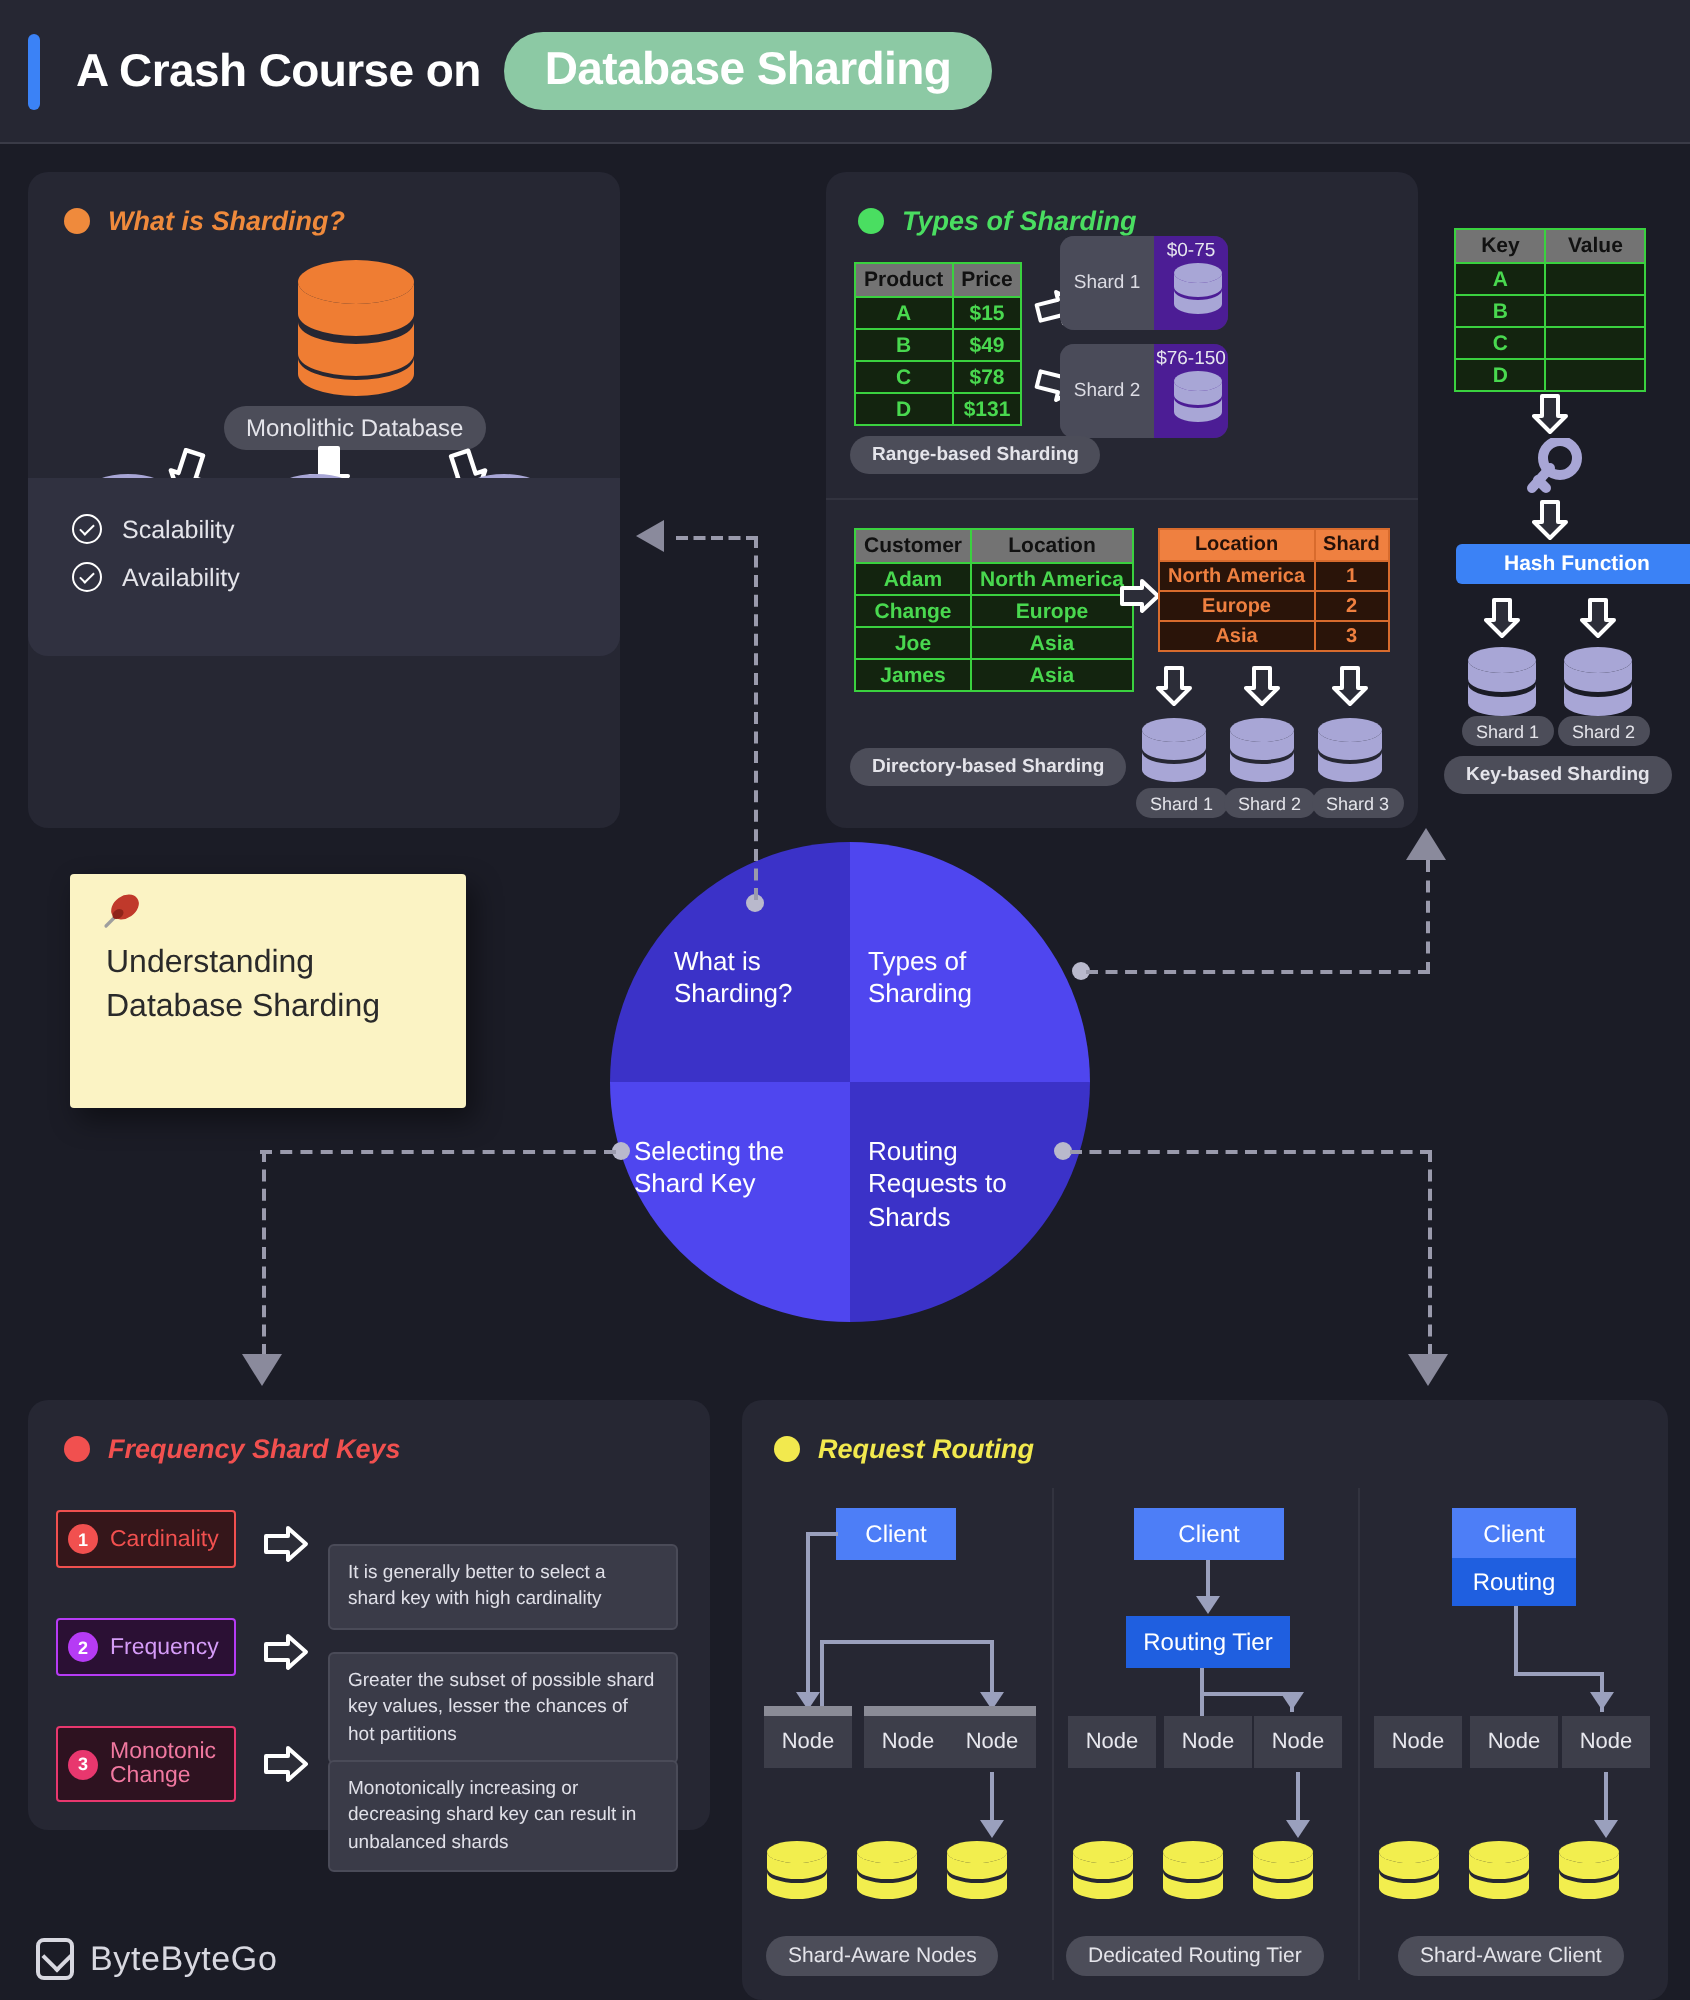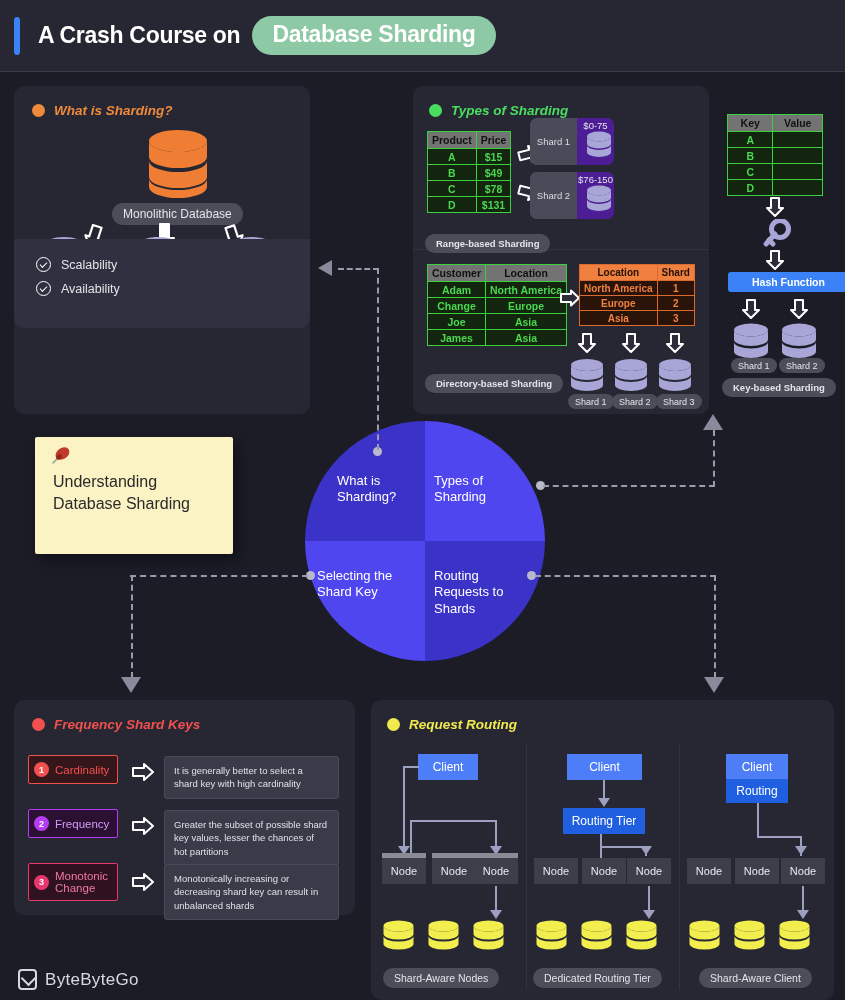--- a/index.html
+++ b/index.html
@@ -120,21 +120,21 @@
   .tri { position:absolute; width:0; height:0; }
 
   
   #p-keys { left:14px; top:700px; width:341px; height:215px; }
   #p-keys .panel-title { position:absolute; left:18px; top:17px; color:#f1504f; }
   .kbox { position:absolute; width:90px; border:1.4px solid; border-radius:2px;
     display:flex; align-items:center; gap:6px; padding:6px 5px; font-size:11.5px; }
   .kbadge { width:15px; height:15px; border-radius:50%; flex:none; color:#fff;
     font-size:9px; font-weight:bold; display:flex; align-items:center; justify-content:center; }
   .kdesc { position:absolute; width:175px; background:#3a3b48; border:1px solid #4a4b58;
-    border-radius:3px; color:#e0e0e8; font-size:9.5px; line-height:1.4; padding:7px 9px; }
+    border-radius:3px; color:#e0e0e8; font-size:9.5px; line-height:1.4; padding:7px 9px;margin-top:16px; }
   .fatarrow { position:absolute; width:24px; height:20px; }
 
   
   #p-route { left:371px; top:700px; width:463px; height:300px; }
   #p-route .panel-title { position:absolute; left:16px; top:17px; color:#f2e94e; }
   .rt-div { position:absolute; top:44px; width:1px; height:246px; background:#32333f; }
   .cbox { position:absolute; color:#fff; font-size:12px; text-align:center;
     display:flex; align-items:center; justify-content:center; }
   .nodebox { position:absolute; width:44px; height:26px; background:#3d3e4a; color:#e8e8ee;
     font-size:11px; display:flex; align-items:center; justify-content:center; }
@@ -274,21 +274,21 @@
       <div class="rgt">
         <span class="rng">$76-150</span>
         <svg style="position:absolute;left:8px;top:13px" width="28" height="28" viewBox="0 0 28 28">
           <ellipse cx="14" cy="5.5" rx="12" ry="5" fill="#a8a6d6"></ellipse>
           <path d="M2 5.5 v7 a12 5 0 0 0 24 0 v-7 a12 5 0 0 1 -24 0 z" fill="#a8a6d6"></path>
           <path d="M2 14 v7 a12 5 0 0 0 24 0 v-7 a12 5 0 0 1 -24 0 z" fill="#a8a6d6"></path>
         </svg>
       </div>
     </div>
 
-    <div class="tag-pill" style="left:12px; top:148px;">Range-based Sharding</div>
+    <div class="tag-pill" style="left:12px; top:132px;">Range-based Sharding</div>
 
     <table class="gt" style="left:14px; top:178px;">
       <tbody>
           <tr>
             <th>Customer</th>
           <th>Location</th>
           </tr>
       <tr>
             <td>Adam</td>
             <td>North America</td>

